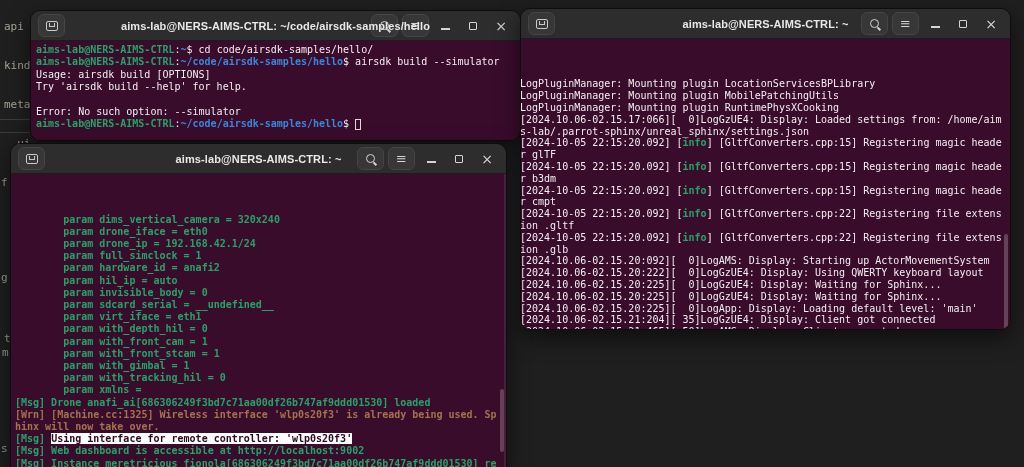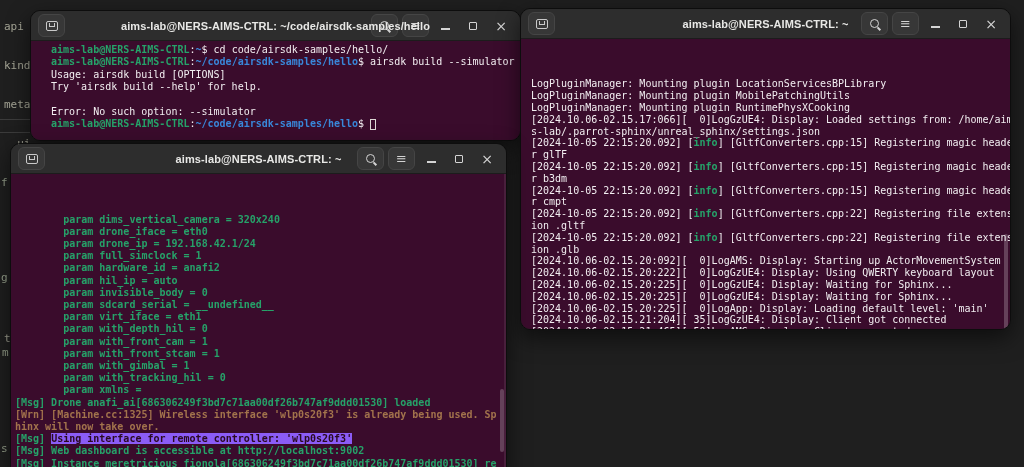--- a/index.html
+++ b/index.html
@@ -42,29 +42,29 @@
   .i-search { width:9px; height:9px; border:1.5px solid #d4d4d4; border-radius:50%; position:relative; }
   .i-search::after { content:""; position:absolute; width:1.5px; height:4px; background:#d4d4d4;
                      left:7px; top:7px; transform:rotate(-45deg); }
   .i-menu { color:#d4d4d4; font-size:13px; line-height:1; font-family:"DejaVu Sans", sans-serif; }
   .i-min { width:9px; height:2px; background:#d4d4d4; margin-top:7px; }
   .i-max { width:8px; height:8px; border:1.2px solid #d4d4d4; border-radius:1px; }
   .i-close { color:#d4d4d4; font-size:14px; line-height:1; font-family:"DejaVu Sans", sans-serif; }
 
   .term-body { flex:1; position:relative; background:#3a0c2c; color:#f2eef1; overflow:hidden;
                font:10px/12.2px "DejaVu Sans Mono", monospace; white-space:pre; padding:3px 2px 2px 4px; }
-  #w1 .term-body { padding-left:20px; line-height:12.4px; }
-  #w2 .term-body { padding-left:12px; line-height:11.8px; padding-top:4px; }
+  #w1 .term-body { padding-left:5px; line-height:12.4px; }
+  #w2 .term-body { padding-left:1px; line-height:11.8px; padding-top:4px; }
   #w2 .tline { text-indent:-2px; }
   #w3 .term-body { box-shadow:inset -2px 0 0 rgba(255,255,255,.08); }
 
   .seg-g  { color:#26a269; font-weight:bold; }
   .seg-b  { color:#3987d9; font-weight:bold; }
   .seg-y  { color:#a2734c; font-weight:bold;text-align:right; }
-  .seg-hl { background:#8b5cf6; color:#2a0a20; font-weight:bold; }
+  .seg-hl { background:#ffffff; color:#2a0a20; font-weight:bold; }
   .seg-ch { display:inline-block; width:6px; height:11px; border:1px solid #ddd9d6; vertical-align:-2px; }
 
   .scroll-thumb { position:absolute; right:2px; width:4px; border-radius:2px;
                   background:rgba(255,255,255,.22); }
   #w2-thumb { top:195px; height:120px; }
   #w3-thumb { top:215px; height:63px; }
 </style>
 </head>
 <body>
 

